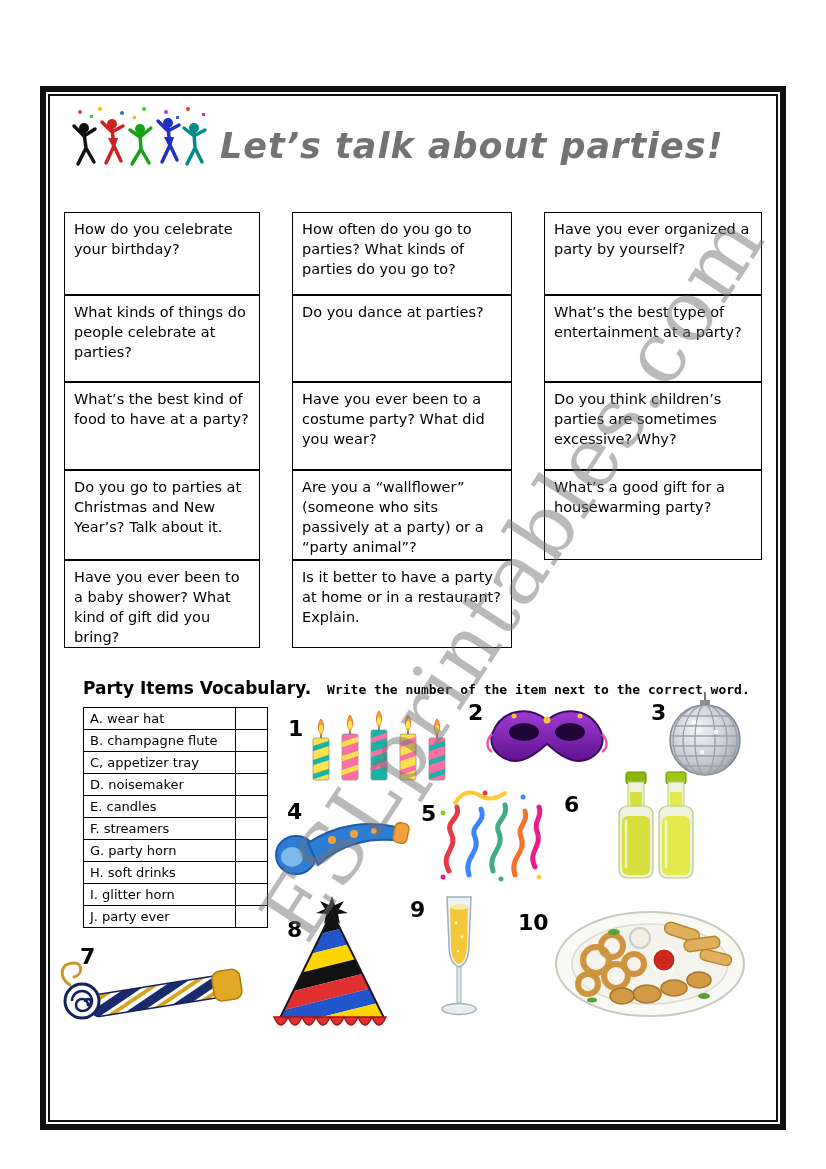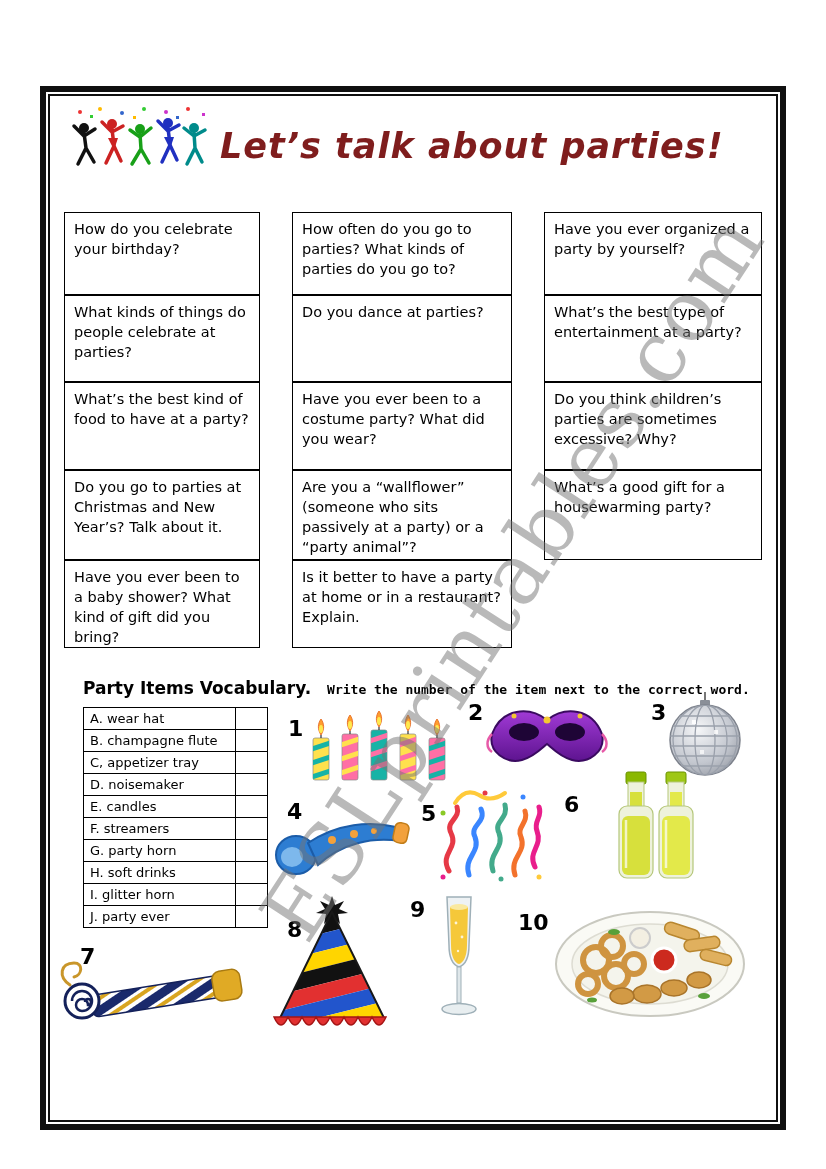--- a/index.html
+++ b/index.html
@@ -9,21 +9,21 @@
   }
   .frame { position:absolute; left:40px; top:86px; width:746px; height:1044px;
     border:6px solid #101010; box-sizing:border-box; }
   .frame-inner { position:absolute; inset:2px; border:2px solid #101010; }
 
   .clipart { position:absolute; left:70px; top:106px; }
 
   .page-title {
     position:absolute; left:220px; top:126px; margin:0;
     font-size:35px; font-weight:bold; font-style:italic;
-    color:#7f1d1d; letter-spacing:1px; white-space:nowrap;
+    color:#737373; letter-spacing:1px; white-space:nowrap;
   }
 
   .questions-grid {
     position:absolute; left:64px; top:212px;
     display:grid; grid-template-columns:196px 220px 218px;
     grid-template-rows:83px 87px 88px 90px 88px; column-gap:32px;
   }
   .qcell {
     border:1px solid #000; box-sizing:border-box;
     padding:6px 8px 0 9px; font-size:14.5px; line-height:1.38;

